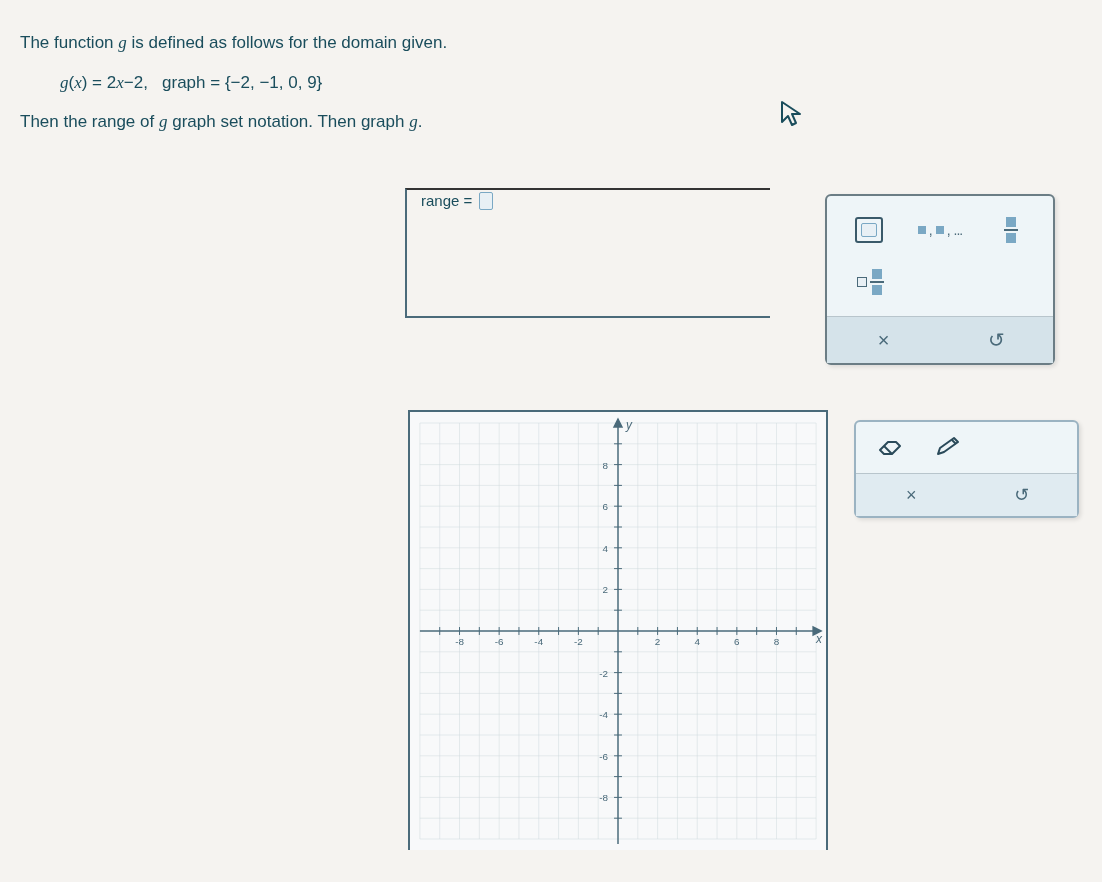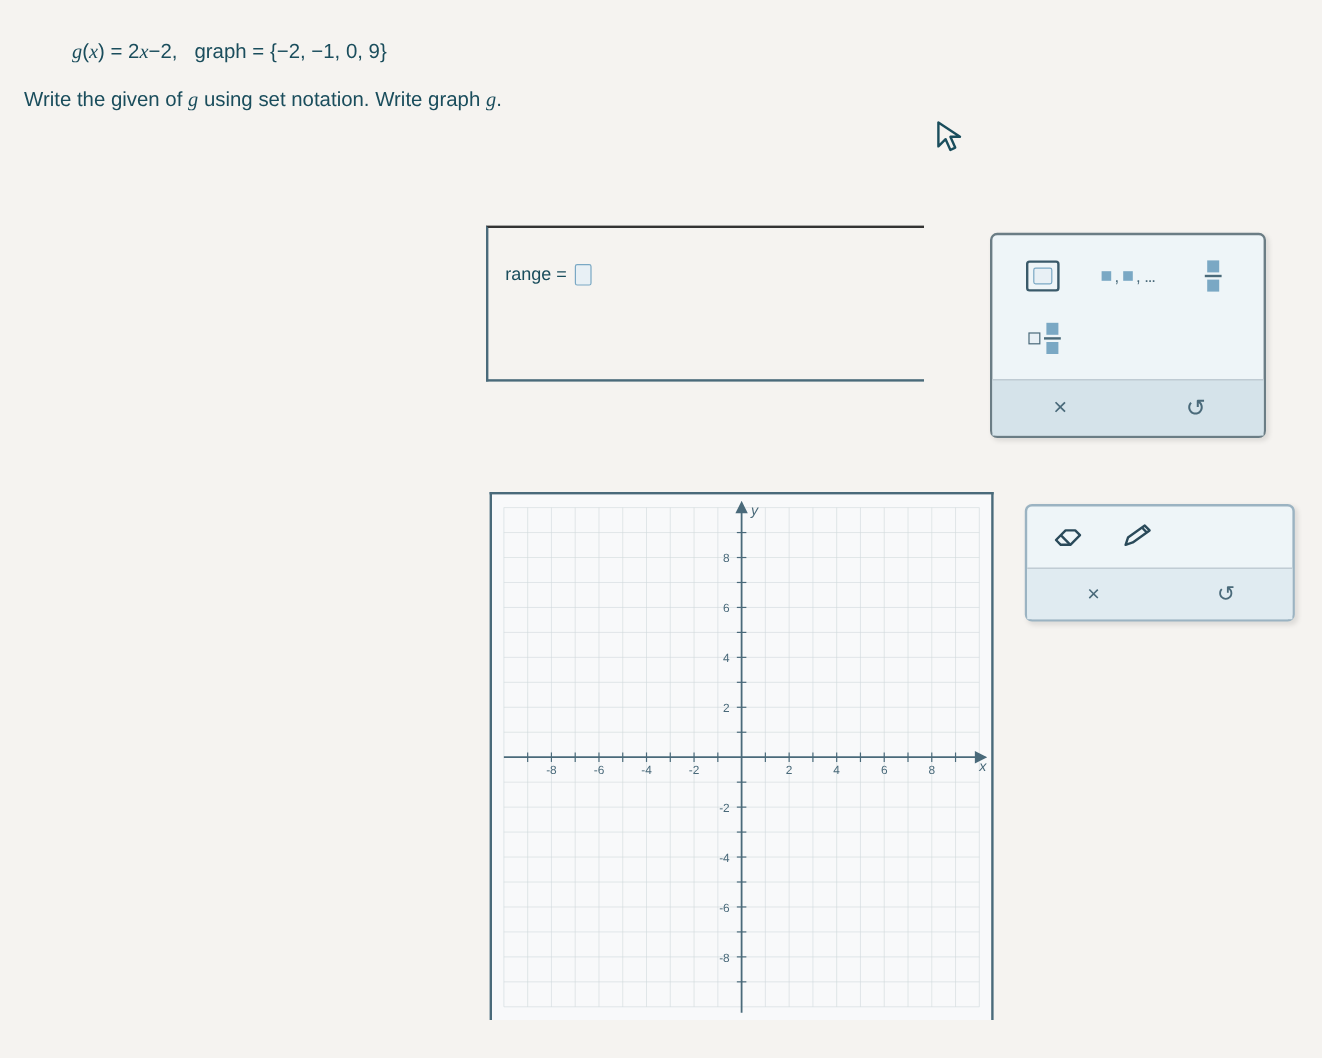--- a/index.html
+++ b/index.html
@@ -45,21 +45,21 @@
     .answer-box {
       position: absolute;
       left: 405px;
       top: 188px;
       width: 365px;
       height: 130px;
       border: 2px solid #4a6a7a;
       border-top: 2px solid #333;
       border-right: none;
       background: transparent;
-      padding: 28px 14px;
+      padding: 0 14px;
     }
     .range-label {
       font-family: Arial, sans-serif;
       color: #1a4d5c;
       font-size: 15px;
       display: inline-block;
       vertical-align: middle;
     }
     .input-placeholder {
       display: inline-block;
@@ -221,30 +221,35 @@
       cursor: pointer;
     }
     .tool-icon {
       cursor: pointer;
     }
   </style>
 </head>
 <body>
 
 <div class="question-text">
+  <p>
+    <span>The function</span>
+    <span class="italic">g</span>
+    <span>is defined as follows for the domain given.</span>
+  </p>
   <p class="equation-line">
     <span class="italic">g</span>(<span class="italic">x</span>)
     <span>= 2</span><span class="italic">x</span><span>−2,</span>
     &nbsp;&nbsp;<span>graph</span>
     <span>= {−2, −1, 0, 9}</span>
   </p>
   <p>
-    <span>Write the given of</span>
+    <span>Then the range of</span>
     <span class="italic">g</span>
-    <span>using set notation. Write graph</span>
+    <span>graph set notation. Then graph</span>
     <span class="italic">g</span><span>.</span>
   </p>
 </div>
 
 <div class="cursor-icon">
   <svg viewBox="0 0 24 28">
     <path d="M2,2 L2,22 L8,16 L12,25 L16,23 L12,14 L20,14 Z" fill="none" stroke="#1a4d5c" stroke-width="2" stroke-linejoin="round"></path>
   </svg>
 </div>
 

